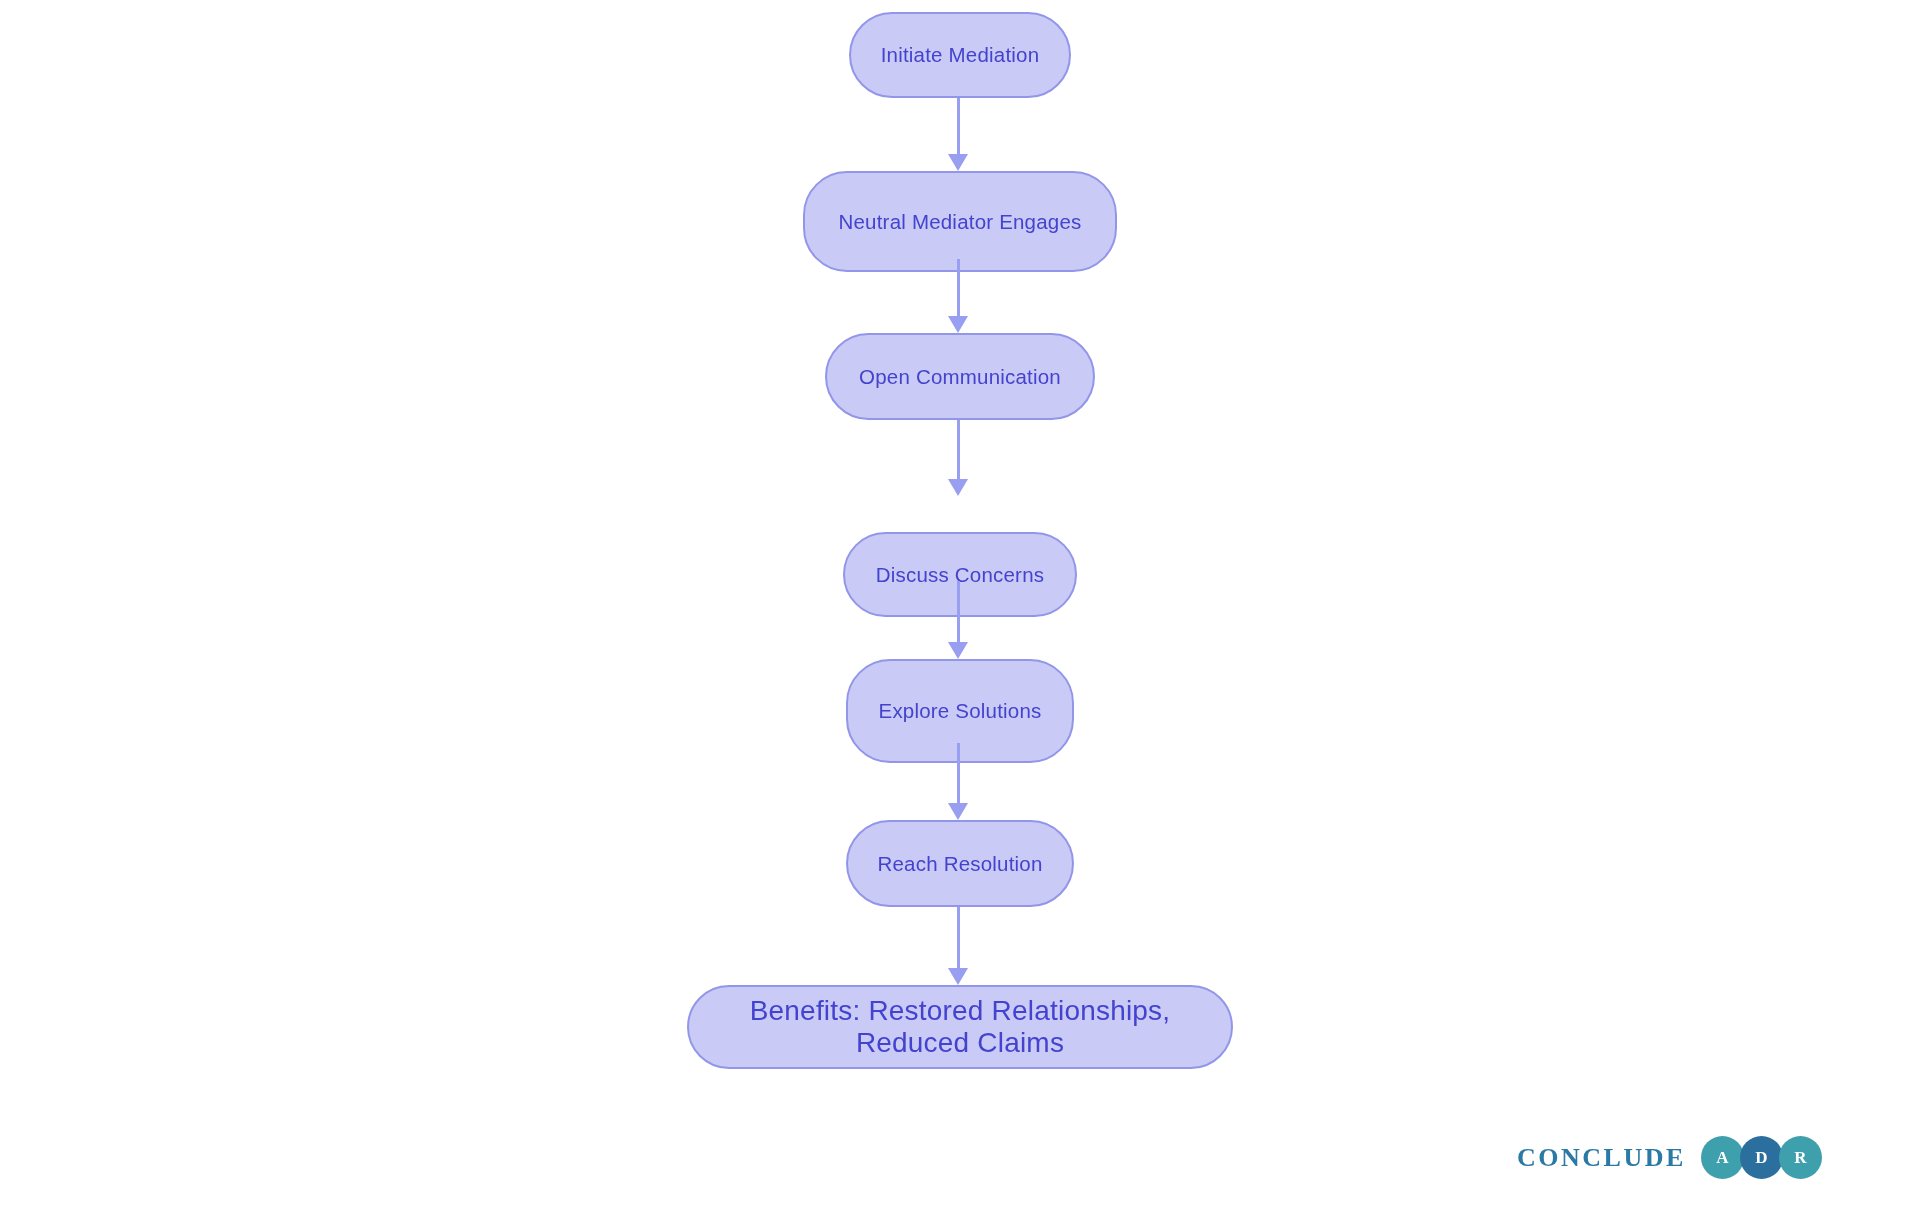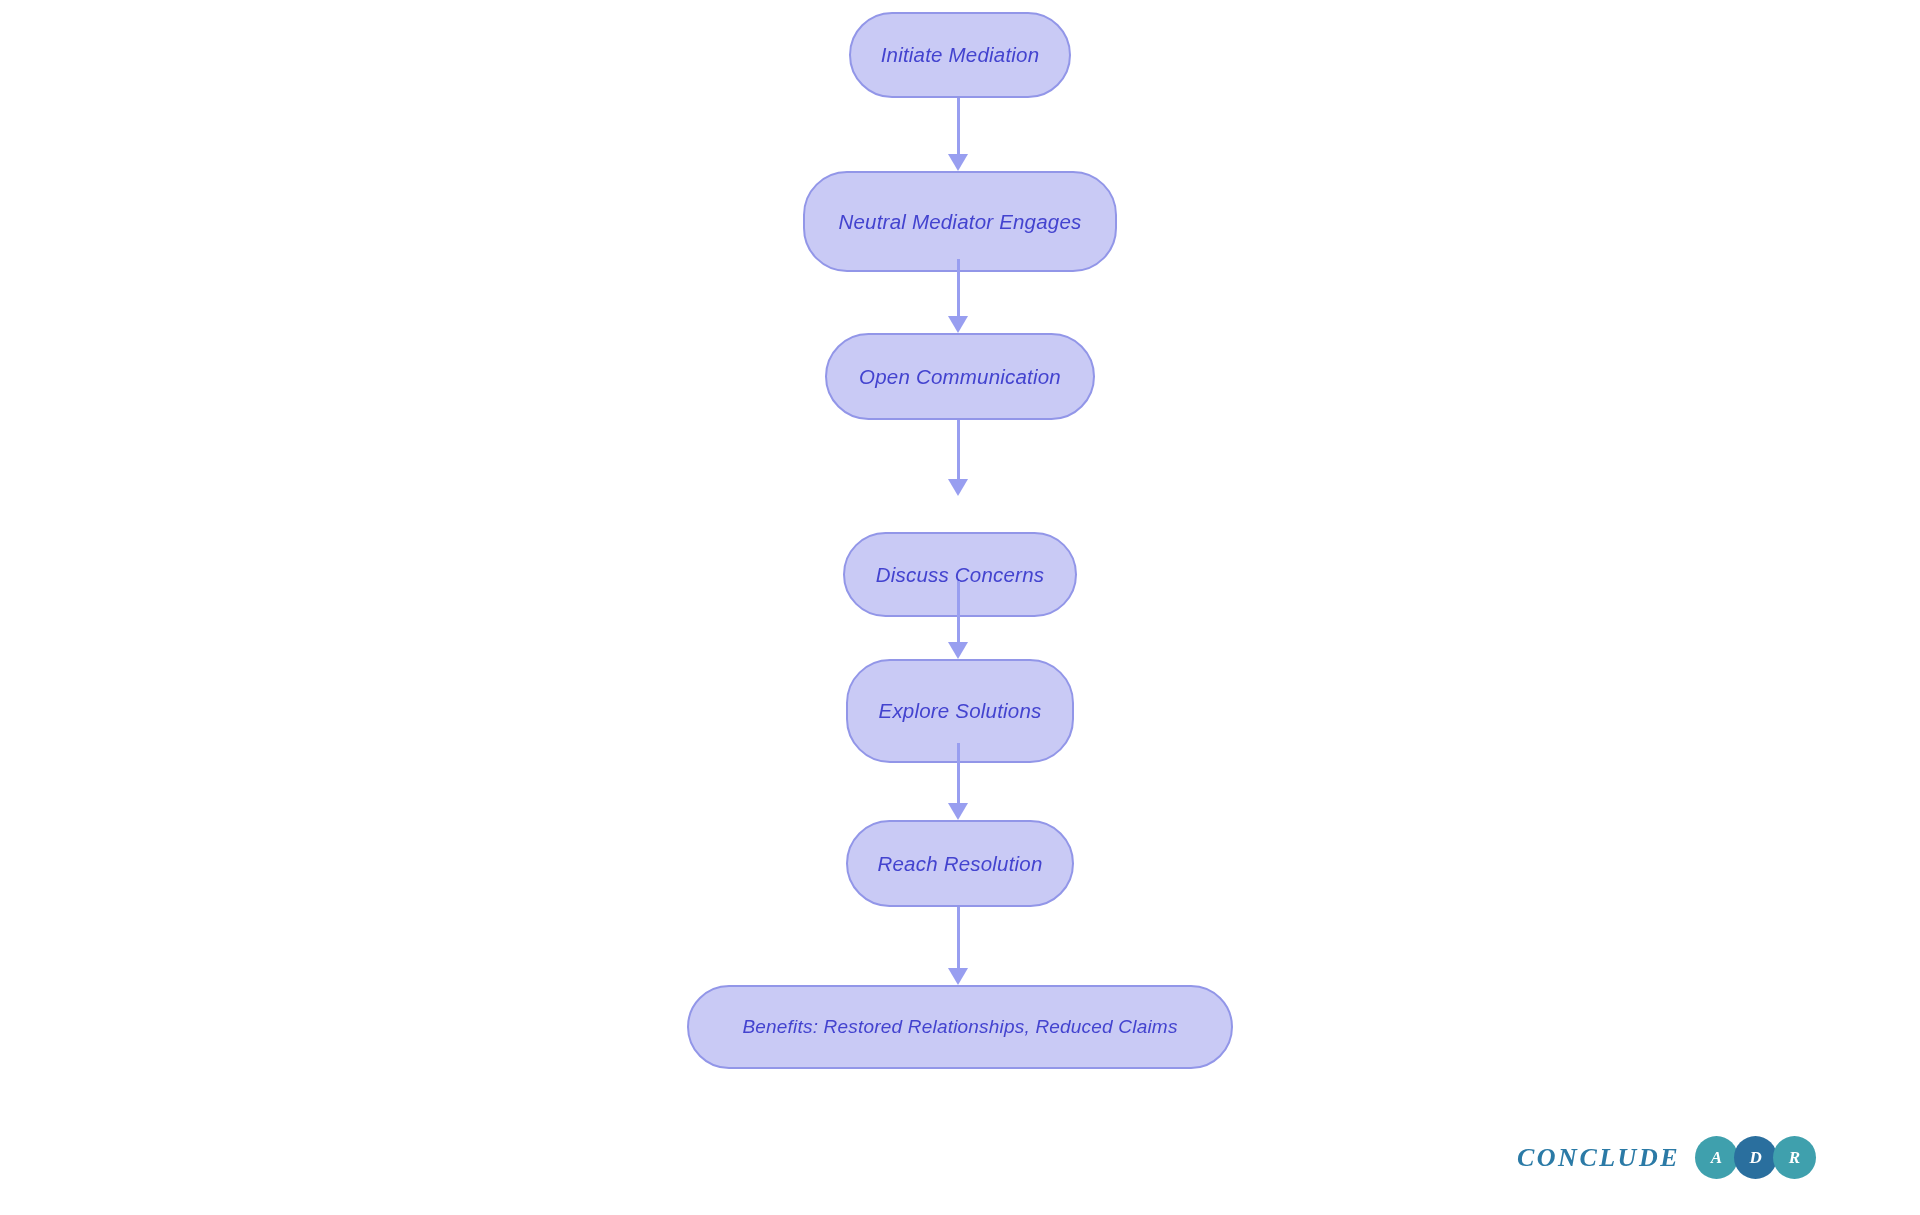--- a/index.html
+++ b/index.html
@@ -10,21 +10,20 @@
   }
   * { box-sizing: border-box; }
   html, body { margin: 0; padding: 0; background: #ffffff; }
   .canvas {
     position: relative;
     width: 1920px;
     height: 1215px;
     background: var(--background, #ffffff);
     font-family: "Liberation Sans", sans-serif;
     overflow: hidden;
-    font-style: italic;
   }
   .node {
     position: absolute;
     display: flex;
     align-items: center;
     justify-content: center;
     text-align: center;
     background: var(--node-fill);
     border: 2px solid var(--node-border);
     border-radius: 44px;
@@ -91,21 +90,21 @@
   <div class="node" style="left:803px; top:171px; width:314px; height:101px;">Neutral Mediator Engages</div>
 
   <div class="node" style="left:825px; top:333px; width:270px; height:87px;">Open Communication</div>
 
   <div class="node" style="left:843px; top:496px; width:234px; height:85px;margin-top:36px;">Discuss Concerns</div>
 
   <div class="node" style="left:846px; top:659px; width:228px; height:104px;">Explore Solutions</div>
 
   <div class="node" style="left:846px; top:820px; width:228px; height:87px;">Reach Resolution</div>
 
-  <div class="node" style="left:687px; top:985px; width:546px; height:84px; font-size:19px;">Benefits: Restored Relationships, Reduced Claims</div>
+  <div class="node" style="left:687px; top:985px; width:546px; height:84px; font-size:28px;">Benefits: Restored Relationships, Reduced Claims</div>
 
   <div class="connector-line" style="top:98px;  height:56px;"></div>
   <div class="connector-head" style="top:154px;"></div>
 
   <div class="connector-line" style="top:259px; height:57px;"></div>
   <div class="connector-head" style="top:316px;"></div>
 
   <div class="connector-line" style="top:420px; height:59px;"></div>
   <div class="connector-head" style="top:479px;"></div>
 

